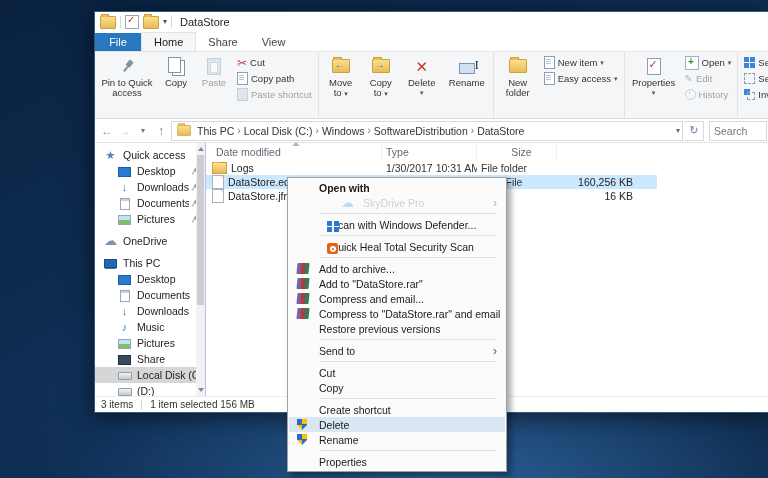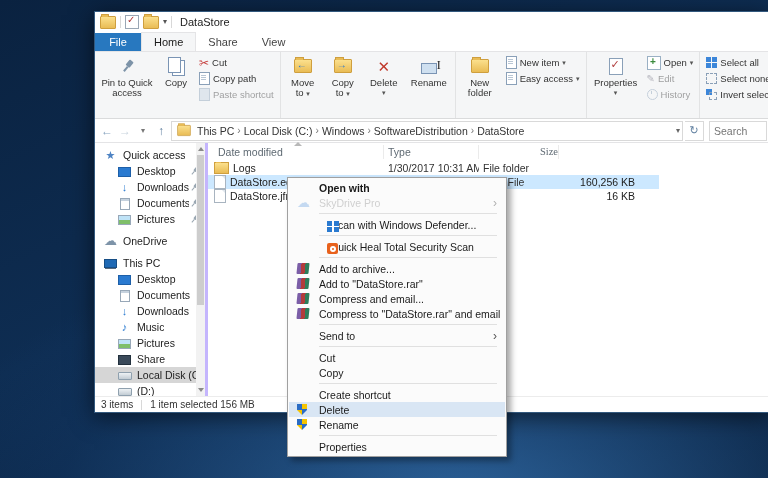--- a/index.html
+++ b/index.html
@@ -80,21 +80,21 @@
   .navbtn{width:16px;text-align:center;font-size:12px;flex:none;}
   .addr-box{flex:1;height:18px;border:1px solid #d9d9d9;display:flex;align-items:center;padding:0 2px 0 4px;gap:3px;overflow:hidden;white-space:nowrap;}
   .crumb{color:#333;font-size:10.5px;padding:0 2px;}
   .crumb-sep{color:#777;font-size:10px;padding:0 1px;}
   .addr-caret{margin-left:auto;font-size:8px;color:#666;}
   .refresh-btn{width:18px;height:18px;border:1px solid #d9d9d9;border-left:none;display:flex;align-items:center;justify-content:center;color:#5f7f9f;font-size:11px;flex:none;}
   .search-box{width:52px;height:18px;border:1px solid #d9d9d9;margin-left:3px;flex:none;font-size:10.5px;color:#777;
     padding:0 0 0 4px;outline:none;background:#fff;font-family:inherit;}
   
   .main{flex:1;display:flex;min-height:0;}
-  .sidebar{width:110px;flex:none;position:relative;padding-top:4px;overflow:hidden;border-right:3px solid #c4b5fd;}
+  .sidebar{width:110px;flex:none;position:relative;padding-top:4px;overflow:hidden;border-right:1px solid #c4b5fd;}
   .side-row{display:flex;align-items:center;height:16px;padding-left:8px;cursor:default;}
   .side-row.child{padding-left:22px;}
   .side-row.selected{background:#d6d6d6;}
   .side-row.section{margin-top:6px;}
   .side-row.section:first-child{margin-top:0;}
   .slabel{font-size:10.5px;color:#222;white-space:nowrap;overflow:hidden;}
   .sic{width:15px;height:13px;margin-right:5px;font-size:11px;line-height:12px;text-align:center;flex:none;position:relative;}
   .star-icon::before{content:"★";color:#4e83c3;}
   .downloads-icon::before{content:"↓";color:#2a7ad0;font-weight:bold;}
   .onedrive-icon::before{content:"☁";color:#7d93a8;font-size:13px;}
@@ -112,21 +112,21 @@
   .side-scroll{position:absolute;right:0;top:0;bottom:0;width:9px;background:#f2f2f2;}
   .ss-arrow{position:absolute;left:2px;width:0;height:0;border-left:3px solid transparent;border-right:3px solid transparent;}
   .ss-up{top:4px;border-bottom:4px solid #8a8a8a;}
   .ss-down{bottom:4px;border-top:4px solid #8a8a8a;}
   .ss-thumb{position:absolute;left:1px;top:12px;width:7px;height:150px;background:#cdcdcd;}
   
   .filepane{flex:1;display:flex;flex-direction:column;min-width:0;position:relative;}
   .cols-header{height:18px;flex:none;display:grid;grid-template-columns:170px 95px 80px 90px;align-items:center;
     color:#5f6a73;font-size:10.5px;position:relative;padding-left:6px;}
   .colcell{padding-left:4px;border-right:1px solid #ebebeb;height:14px;line-height:14px;white-space:nowrap;}
-  .colcell.size{text-align:right;padding-left:10px;font-family:Liberation Serif, serif;}
+  .colcell.size{text-align:center;padding-left:10px;}
   .sort-asc-icon{position:absolute;left:86px;top:-1px;width:0;height:0;border-left:4px solid transparent;border-right:4px solid transparent;border-bottom:4px solid #b8b8b8;}
   .rows{flex:1;overflow:hidden;}
   .frow{display:grid;grid-template-columns:170px 95px 80px 90px;align-items:center;height:14px;padding-left:6px;
     font-size:10.5px;color:#222;width:445px;}
   .frow.selected{background:#cce8ff;}
   .fcell{white-space:nowrap;overflow:hidden;padding-left:4px;}
   .fcell.name{display:flex;align-items:center;gap:4px;padding-left:0;}
   .fcell.size{text-align:right;padding-right:14px;}
   .fcell.date,.fcell.type{color:#333;}
   .file-page{width:10px;height:12px;background:#fff;border:1px solid #a8b4c0;position:relative;flex:none;}
@@ -134,21 +134,21 @@
   .row-folder{width:13px;height:10px;position:relative;background:linear-gradient(#fbe08d,#e9bc55);border:1px solid #cf9f3e;flex:none;}
   .row-folder::before{content:"";position:absolute;top:-3px;left:0;width:5px;height:2px;background:#e9bc55;border:1px solid #cf9f3e;border-bottom:none;}
   
   .statusbar{height:15px;flex:none;border-top:1px solid #ececec;display:flex;align-items:center;font-size:10px;color:#333;padding-left:6px;gap:8px;}
   .sb-sep{width:1px;height:10px;background:#d8d8d8;}
   
   .context-menu{position:absolute;left:287px;top:177px;width:216px;z-index:20;background:#fbfbfb;
     border:1px solid #a0a0a0;box-shadow:4px 4px 6px rgba(0,0,0,.35);padding:2px 1px;font-size:10.5px;color:#1a1a1a;}
   .menu-item{position:relative;display:flex;align-items:center;height:15px;padding:0 8px 0 30px;white-space:nowrap;}
   .menu-item.bold{font-weight:bold;}
-  .menu-item.disabled{color:#9a9a9a;}
+  .menu-item.disabled{color:#9a9a9a;margin-left:44px;}
   .menu-item.highlighted{background:#d9e6f4;}
   .mi-icon{position:absolute;left:8px;top:2px;}
   .submenu-arrow-icon{margin-left:auto;color:#555;font-size:12px;line-height:10px;}
   .menu-sep{height:1px;background:#e0e0e0;margin:3px 8px 3px 30px;}
   .skydrive-cloud-icon::before{content:"☁";color:#1c74d4;font-size:13px;line-height:11px;}
   .menu-item.disabled .skydrive-cloud-icon::before{opacity:.55;}
   .defender-icon{width:12px;height:11px;background:#2a7ad0;position:relative;}
   .defender-icon::before{content:"";position:absolute;top:4.5px;left:0;width:100%;height:1.5px;background:#fff;}
   .defender-icon::after{content:"";position:absolute;left:5px;top:0;width:1.5px;height:100%;background:#fff;}
   .quickheal-icon{width:11px;height:11px;background:#e8611c;border-radius:2px;position:relative;}
@@ -187,20 +187,26 @@
           <span class="icn">
               <span class="ric pin-big"></span>
             </span>
           <span>Pin to Quick access</span>
         </div>
         <div class="bigbtn" style="width:30px">
           <span class="icn">
               <span class="ric ic-copy"></span>
             </span>
           <span>Copy</span>
+        </div>
+        <div class="bigbtn disabled" style="width:30px">
+          <span class="icn">
+              <span class="ric ic-paste"></span>
+            </span>
+          <span>Paste</span>
         </div>
         <div class="smallcol">
           <div class="smallbtn">
             <span class="ric ic-cut">✂</span>
             <span>Cut</span>
           </div>
           <div class="smallbtn">
             <span class="ric ic-minidoc"></span>
             <span>Copy path</span>
           </div>
@@ -493,20 +499,23 @@
       <span class="mi-label">Add to "DataStore.rar"</span>
     </div>
     <div class="menu-item">
       <span class="mi-icon winrar-icon"></span>
       <span class="mi-label">Compress and email...</span>
     </div>
     <div class="menu-item">
       <span class="mi-icon winrar-icon"></span>
       <span class="mi-label">Compress to "DataStore.rar" and email</span>
     </div>
+    <div class="menu-item">
+      <span class="mi-label">Restore previous versions</span>
+    </div>
     <div class="menu-sep"></div>
     <div class="menu-item">
       <span class="mi-label">Send to</span>
       <span class="submenu-arrow-icon">›</span>
     </div>
     <div class="menu-sep"></div>
     <div class="menu-item">
       <span class="mi-label">Cut</span>
     </div>
     <div class="menu-item">

